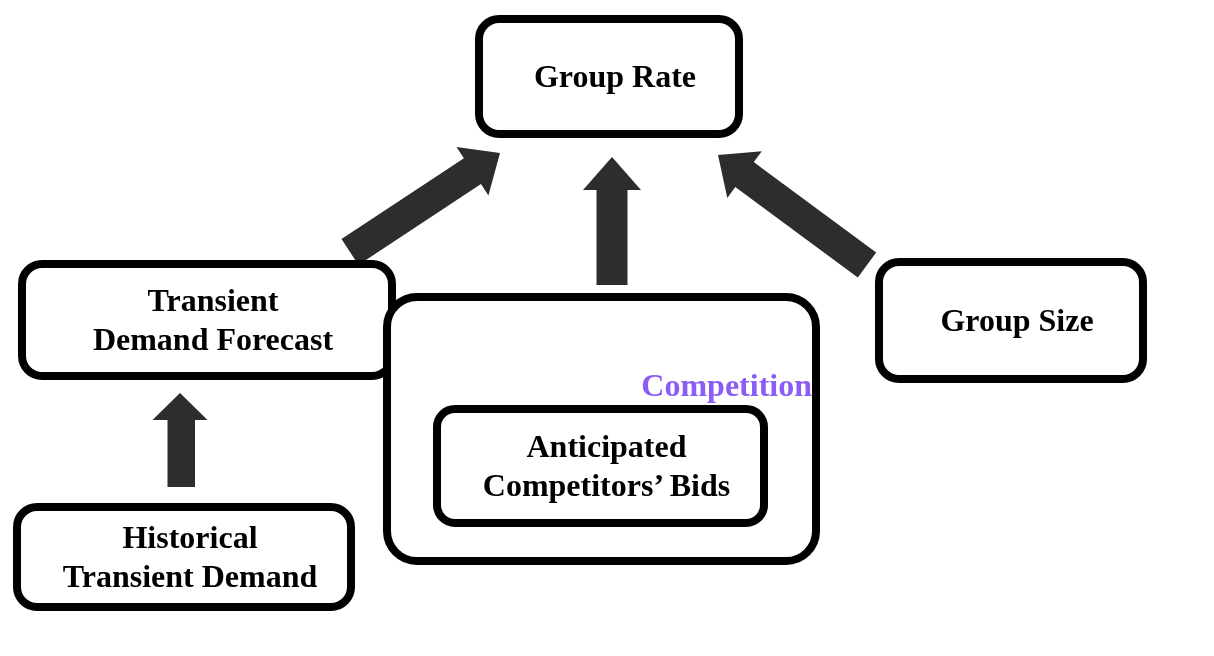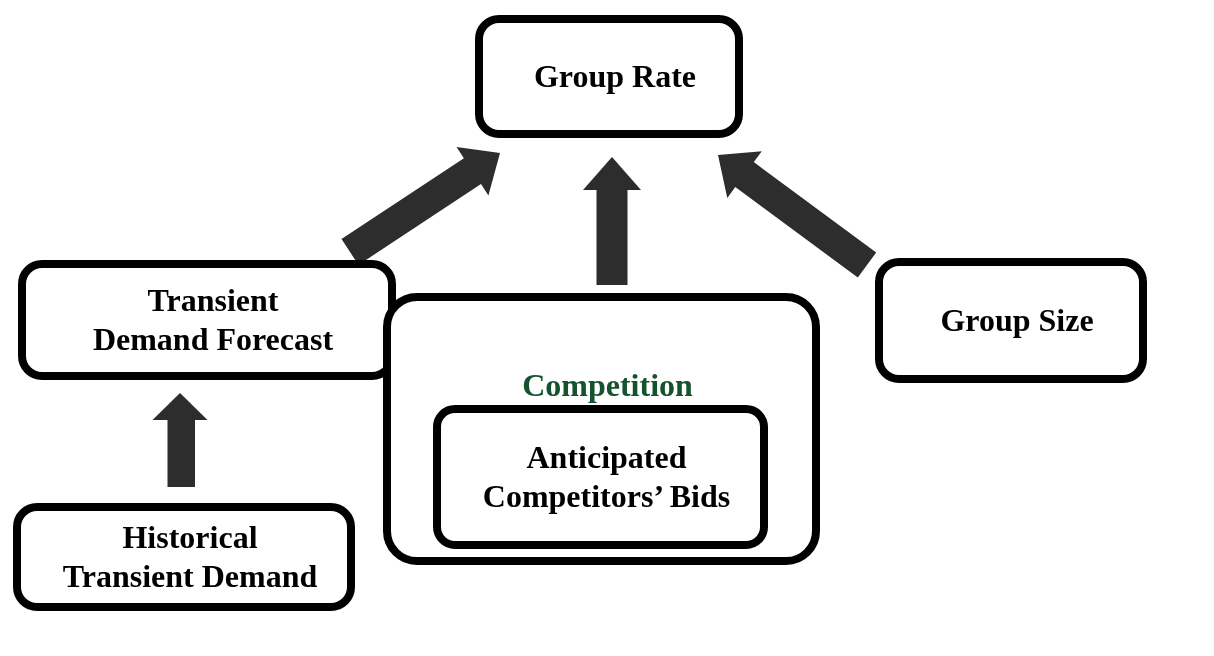--- a/index.html
+++ b/index.html
@@ -45,27 +45,27 @@
   .node-group-size      { left: 875px; top: 258px; width: 272px; height: 125px; }
   .node-historical      { left: 13px;  top: 503px; width: 342px; height: 108px; }
   .node-competition {
     left: 383px; top: 293px; width: 437px; height: 272px;
     border-radius: 34px;
     display: block;
   }
   .competition-title {
     display: block;
     padding-top: 26px;
-    text-align: center;
+    text-align: right;
     font-weight: bold;
     font-size: 32px;
-    color: #14532d;
+    color: #8b5cf6;
   }
   .node-anticipated {
-    left: 42px; top: 104px; width: 335px; height: 144px;
+    left: 42px; top: 104px; width: 335px; height: 122px;
     border-radius: 22px;
   }
 </style>
 </head>
 <body>
 
 <div class="canvas">
 
   <svg class="arrows-layer" viewBox="0 0 1214 656" xmlns="http://www.w3.org/2000/svg">
     <polygon points="358.5,264.9 481,184.1 488.4,195.4 500,153 456.5,147 463.9,158.2 341.5,239.1" fill="#2d2d2d"></polygon>

